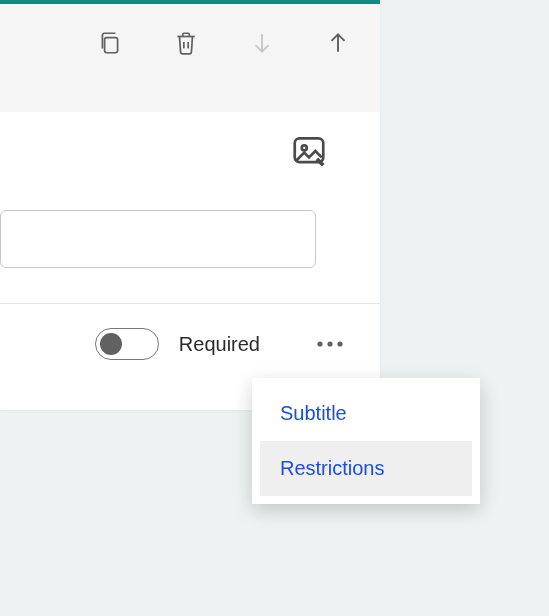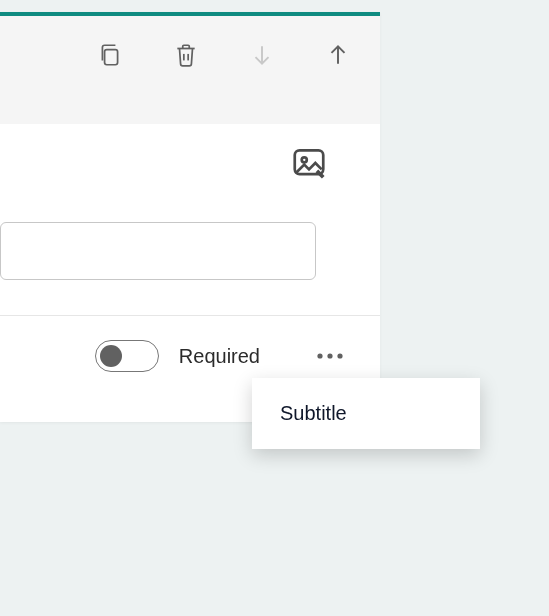--- a/index.html
+++ b/index.html
@@ -19,21 +19,21 @@
       position: absolute;
       left: 418px;
       top: 0;
       width: 131px;
       height: 616px;
       background: #edf2f2;
     }
     .card {
       position: absolute;
       left: 0;
-      top: 12px;
+      top: 0;
       width: 380px;
       background: #fff;
       box-shadow: 0 1px 3px rgba(0,0,0,0.05);
     }
     .card-topbar {
       height: 4px;
       background: #0f8b80;
       width: 100%;
     }
     .toolbar {
@@ -152,21 +152,21 @@
       top: 378px;
       width: 228px;
       background: #fff;
       box-shadow: 0 6px 18px rgba(0,0,0,0.18);
       padding: 8px 8px;
       z-index: 50;
     }
     .dropdown-item {
       padding: 16px 20px;
       font-size: 20px;
-      color: #0f172a;
+      color: #1d4ed8;
       cursor: pointer;
     }
     .dropdown-item.highlight {
       background: #efefef;
     }
   </style>
 </head>
 <body>
 
 <div class="outer-strip"></div>
@@ -231,13 +231,14 @@
           <circle cx="15" cy="5" r="2.6" fill="currentColor"></circle>
           <circle cx="25" cy="5" r="2.6" fill="currentColor"></circle>
         </svg>
       </div>
     </div>
   </div>
 </div>
 
 <div class="dropdown">
   <div class="dropdown-item">Subtitle</div>
+  <div class="dropdown-item highlight">Restrictions</div>
 </div>
 
 </body></html>

